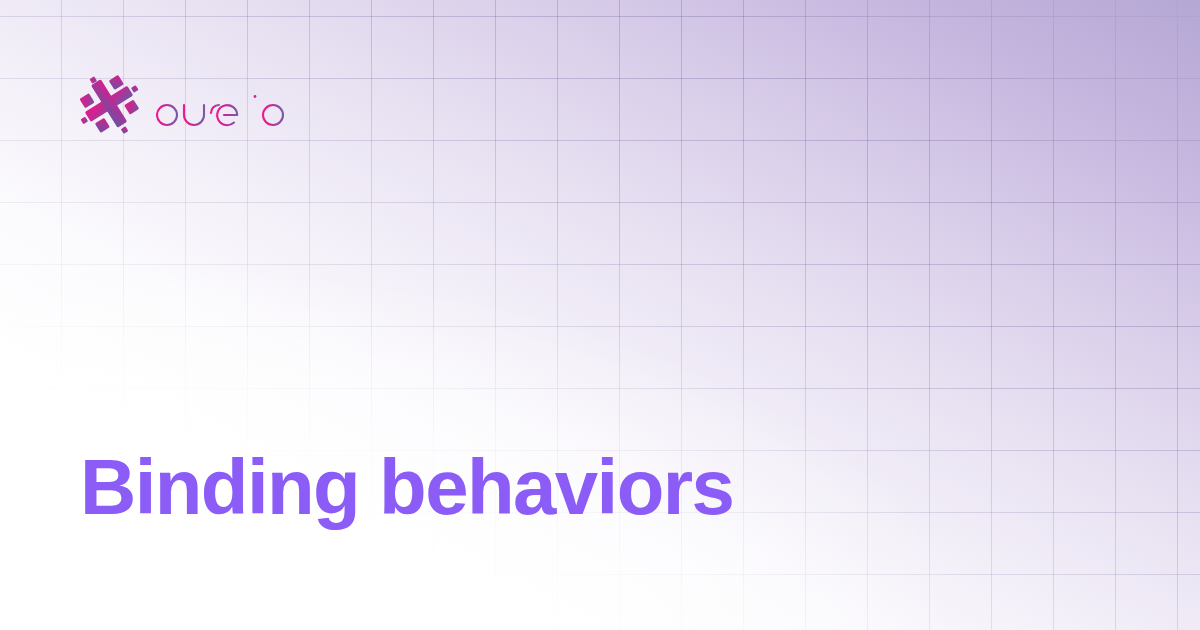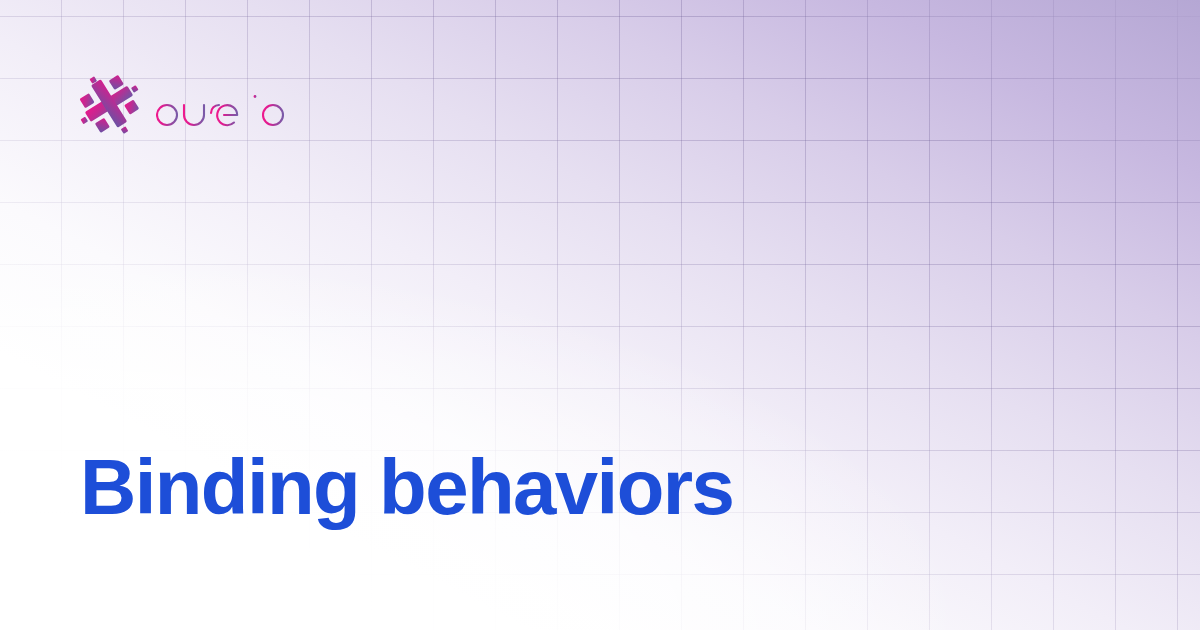--- a/index.html
+++ b/index.html
@@ -99,21 +99,21 @@
     position: absolute;
     left: 80px;
     top: 444px;
     width: 1040px;
     margin: 0;
     font-family: "Liberation Sans", sans-serif;
     font-size: 78px;
     font-weight: bold;
     line-height: 1.12;
     letter-spacing: -1.6px;
-    color: #1d4ed8;
+    color: #8b5cf6;
     white-space: nowrap;
   }
 </style>
 </head>
 <body>
 
 <div id="card">
 
   <div class="bg-gradient"></div>
   <div class="bg-grid"></div>

